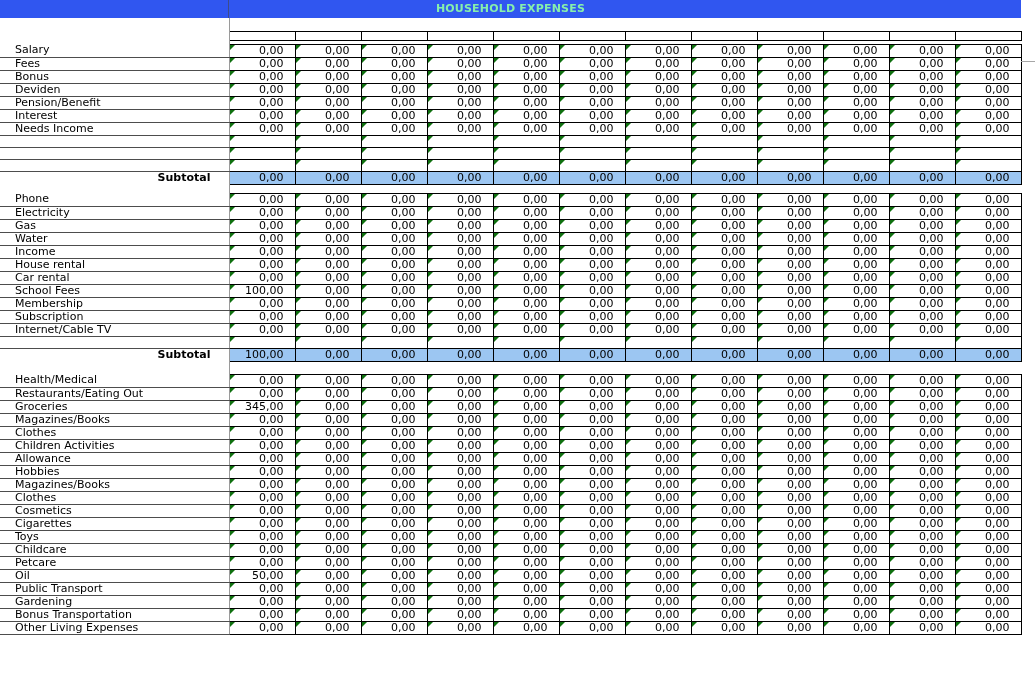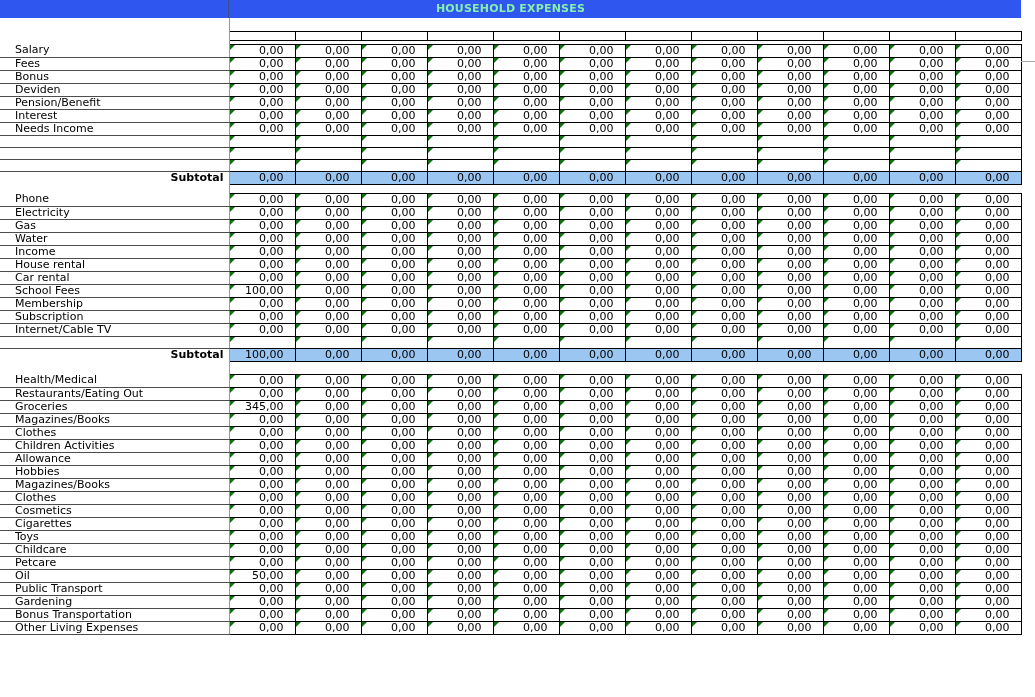--- a/index.html
+++ b/index.html
@@ -94,21 +94,21 @@
   .tri {
     position: absolute; left: 0; top: 0;
     width: 0; height: 0;
     border-top: 5px solid var(--flag, #0F700F);
     border-right: 5px solid transparent;
   }
 
   
   tr.subtotal-row td { height: 13px; }
   td.subtotal-label {
-    font-weight: bold; text-align: right; padding-right: 5px;
+    font-weight: bold; text-align: right; padding-right: 18px;
     border-right: 1px solid var(--sep, #9A9A9A);
   }
   td.subtotal-cell {
     border: 1px solid #000;
     background: var(--subfill, #9CC6F2);
     text-align: right; padding-right: 11px;
   }
 
   
   #gridline-seg {

